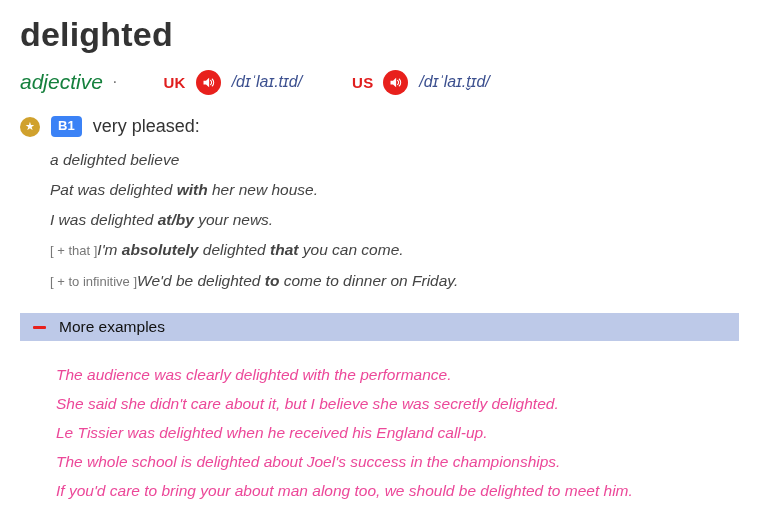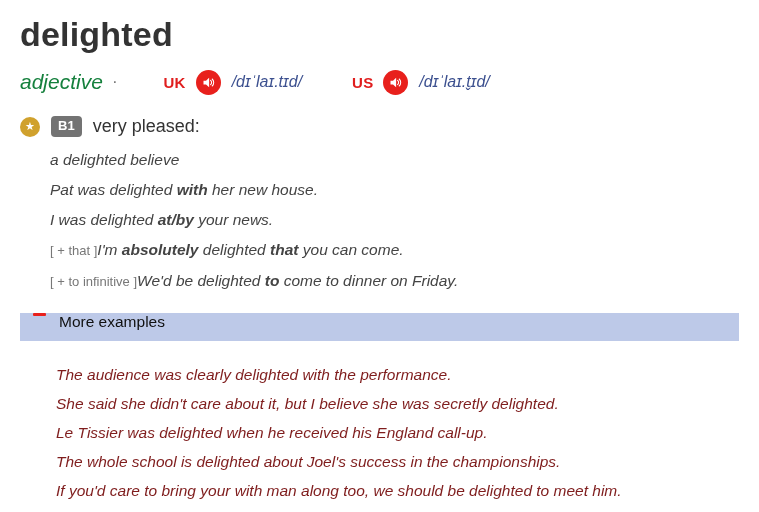--- a/index.html
+++ b/index.html
@@ -65,21 +65,21 @@
     width: 20px; height: 20px;
     border-radius: 50%;
     background: #d0a12d;
     color: #fff;
     display: flex; align-items: center; justify-content: center;
     font-size: 11px;
     line-height: 1;
     flex: none;
   }
   .level-badge {
-    background: #737373;
+    background: #3b82f6;
     color: #fff;
     font-weight: 700;
     font-size: 13px;
     padding: 2px 7px 3px;
     border-radius: 4px;
     line-height: 1.2;
   }
   .def-text { font-size: 18px; font-weight: 400; color: #333; }
 
   
@@ -93,38 +93,38 @@
   .gram:empty { display: none; margin: 0; }
   .ex-text { font-style: italic; }
   .ex-text b { font-weight: 700; }
 
   
   .more-bar {
     margin-top: 16px;
     height: 28px;
     background: #bdc9e8;
     display: flex;
-    align-items: flex-start;
+    align-items: center;
     cursor: pointer;
   }
   .minus-icon {
     width: 13px; height: 3px;
     background: #e8201c;
     border-radius: 1px;
     margin: 0 13px 0 13px;
     flex: none;
   }
   .more-label { font-size: 15.5px; color: #111; }
 
   
   .more-list { margin: 19px 0 0 36px; }
   .more-item {
     font-style: italic;
     font-size: 15.5px;
-    color: #7f1d1d;
+    color: #ec4899;
     line-height: 29px;
   }
 </style>
 </head>
 <body>
 
 <div class="page">
 
   <h1 class="title">delighted</h1>
 
@@ -184,16 +184,16 @@
   <div class="more-bar">
     <span class="minus-icon"></span>
     <span class="more-label">More examples</span>
   </div>
 
   <div class="more-list">
     <div class="more-item">The audience was clearly delighted with the performance.</div>
     <div class="more-item">She said she didn't care about it, but I believe she was secretly delighted.</div>
     <div class="more-item">Le Tissier was delighted when he received his England call-up.</div>
     <div class="more-item">The whole school is delighted about Joel's success in the championships.</div>
-    <div class="more-item">If you'd care to bring your with man along too, we should be delighted to meet him.</div>
+    <div class="more-item">If you'd care to bring your about man along too, we should be delighted to meet him.</div>
   </div>
 
 </div>
 
 </body></html>

